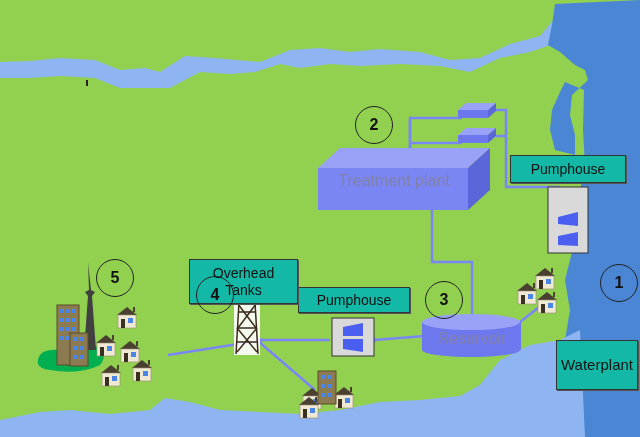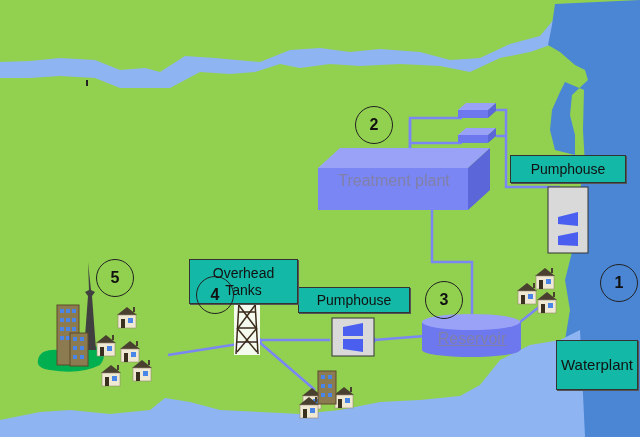--- a/index.html
+++ b/index.html
@@ -158,21 +158,21 @@
           <rect x="328" y="375" width="4" height="4"></rect>
         <rect x="321" y="384" width="4" height="4"></rect>
           <rect x="328" y="384" width="4" height="4"></rect>
         <rect x="321" y="393" width="4" height="4"></rect>
           <rect x="328" y="393" width="4" height="4"></rect>
       </g>
     </g>
   </svg>
 
   <div class="ptext" style="left:320px;top:172px;width:148px;">Treatment plant</div>
-  <div class="ptext" style="left:424px;top:330px;width:96px;text-decoration:underline;">Reservoir</div>
+  <div class="ptext" style="left:424px;top:330px;width:96px;">Reservoir</div>
 
   <div class="label" style="left:510px;top:155px;width:114px;height:26px;">
     <span>Pumphouse</span>
   </div>
   <div class="label" style="left:298px;top:287px;width:110px;height:24px;">
     <span>Pumphouse</span>
   </div>
   <div class="label" style="left:189px;top:225px;width:107px;height:43px;flex-direction:column;margin-top:34px;">
     <span>Overhead</span>
     <span>Tanks</span>

